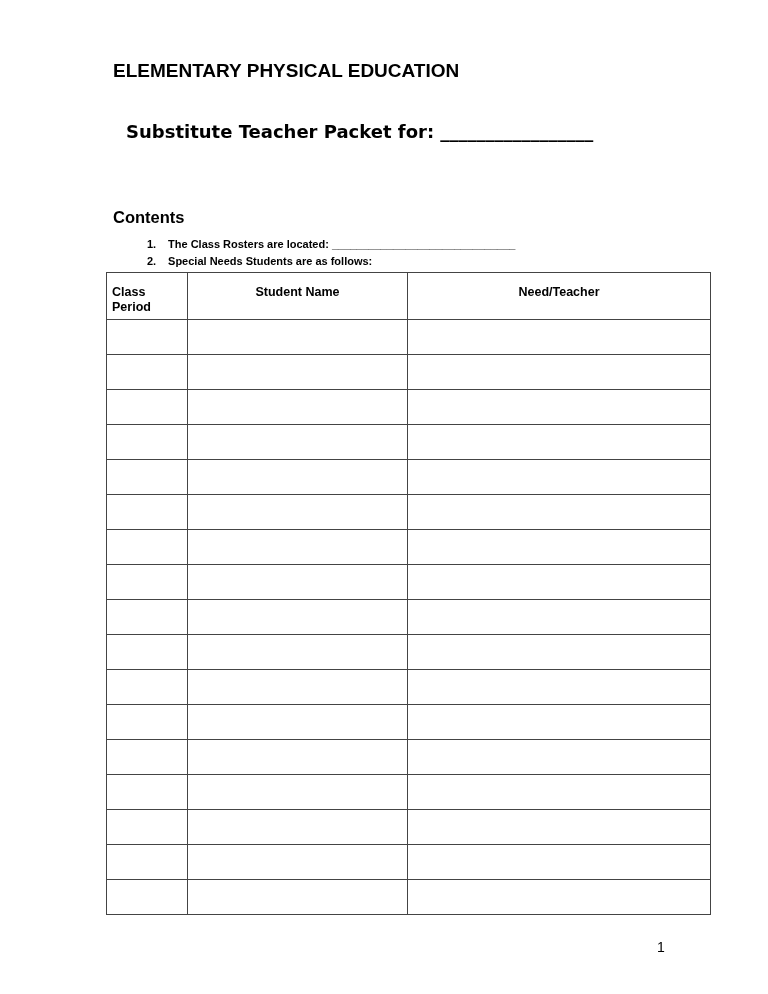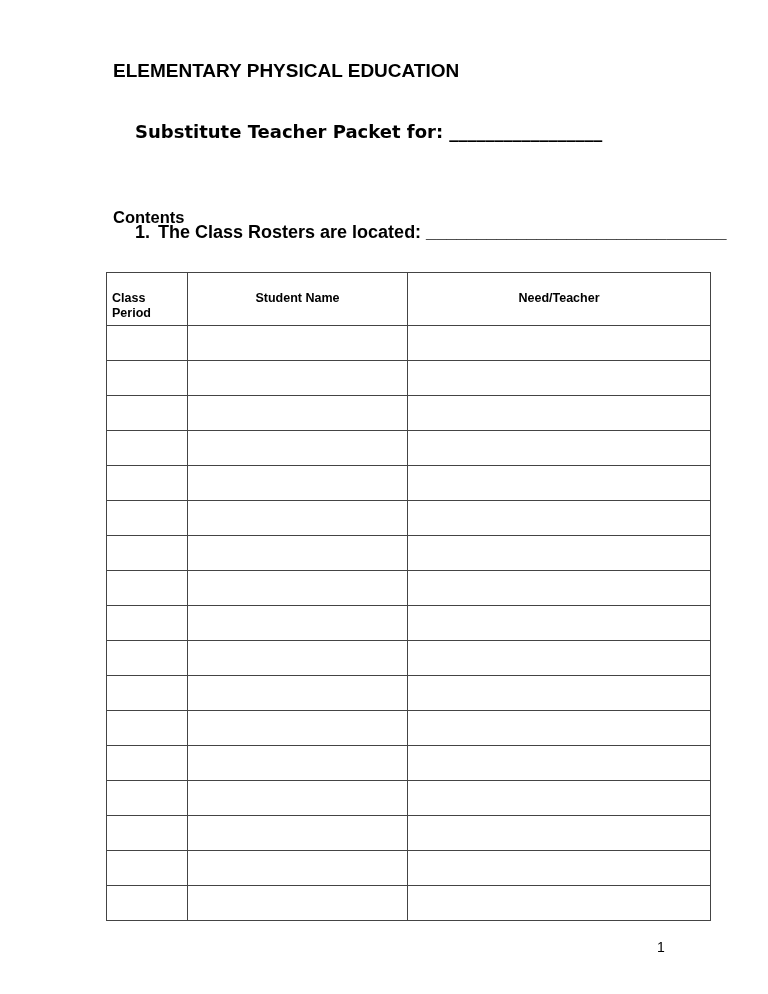--- a/index.html
+++ b/index.html
@@ -2,59 +2,63 @@
 <html><head>
   <meta charset="utf-8">
   <style>
     html, body { margin: 0; padding: 0; background: #ffffff; }
     body { width: 768px; height: 994px; position: relative; overflow: hidden; color: #000; }
     .title {
       position: absolute; left: 113px; top: 60px;
       font-family: "Liberation Sans", sans-serif; font-weight: bold; font-size: 19px; letter-spacing: 0px;
     }
     .subtitle {
-      position: absolute; left: 135px; top: 121px;
+      position: absolute; left: 126px; top: 121px;
       font-family: "DejaVu Sans", sans-serif; font-weight: bold; font-size: 18px;
     }
     .contents-heading {
       position: absolute; left: 113px; top: 208px;
       font-family: "Liberation Sans", sans-serif; font-weight: bold; font-size: 16.5px;
     }
     .contents-list {
-      position: absolute; left: 135px; top: 224px; margin: 0; padding: 0; list-style: none;
-      font-family: "Liberation Sans", sans-serif; font-weight: bold; font-size: 18px; line-height: 17px;
+      position: absolute; left: 135px; top: 224px; margin: 12px; padding: 0; list-style: none;
+      font-family: "Liberation Sans", sans-serif; font-weight: bold; font-size: 11px; line-height: 17px;
     }
     .contents-list li { white-space: nowrap; }
     .contents-list .num { display: inline-block; width: 18px; }
     table.needs {
       position: absolute; left: 106px; top: 272px; width: 604px;
       border-collapse: collapse; table-layout: fixed;
       font-family: "Liberation Sans", sans-serif; font-weight: bold; font-size: 12.5px;
     }
     table.needs th, table.needs td { border: 1.5px solid #444; padding: 0; }
-    table.needs th { height: 34px; vertical-align: top; font-weight: bold; line-height: 15px; padding-top: 18px; }
+    table.needs th { height: 34px; vertical-align: top; font-weight: bold; line-height: 15px; padding-top: 12px; }
     table.needs th.c1 { text-align: left; padding-left: 5px; }
     table.needs th.c2, table.needs th.c3 { }
     table.needs td { height: 34px; }
     .page-number {
       position: absolute; left: 657px; top: 939px;
       font-family: "Liberation Sans", sans-serif; font-size: 14px;
     }
   </style>
 </head>
 <body>
 
 <div class="title">ELEMENTARY PHYSICAL EDUCATION</div>
 <div class="subtitle">Substitute Teacher Packet for: _________________</div>
 
 <div class="contents-heading">Contents</div>
 <ol class="contents-list">
   <li>
     <span class="num">1.</span>
     <span>The Class Rosters are located: ______________________________</span>
+  </li>
+  <li>
+    <span class="num">2.</span>
+    <span>Special Needs Students are as follows:</span>
   </li>
 </ol>
 
 <table class="needs">
   <colgroup>
     <col style="width:81px">
     <col style="width:220px">
     <col style="width:303px">
   </colgroup>
   <thead>

